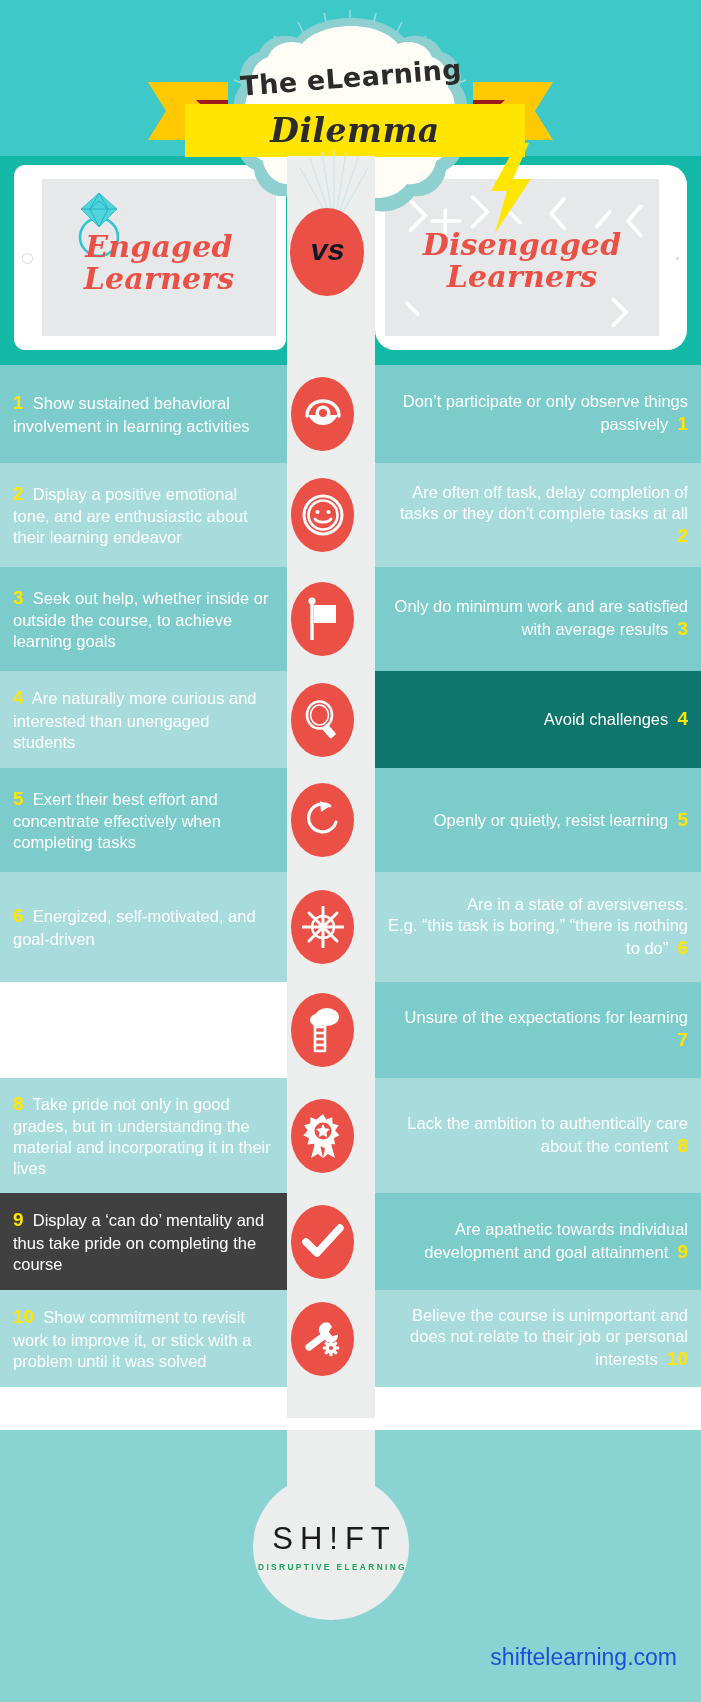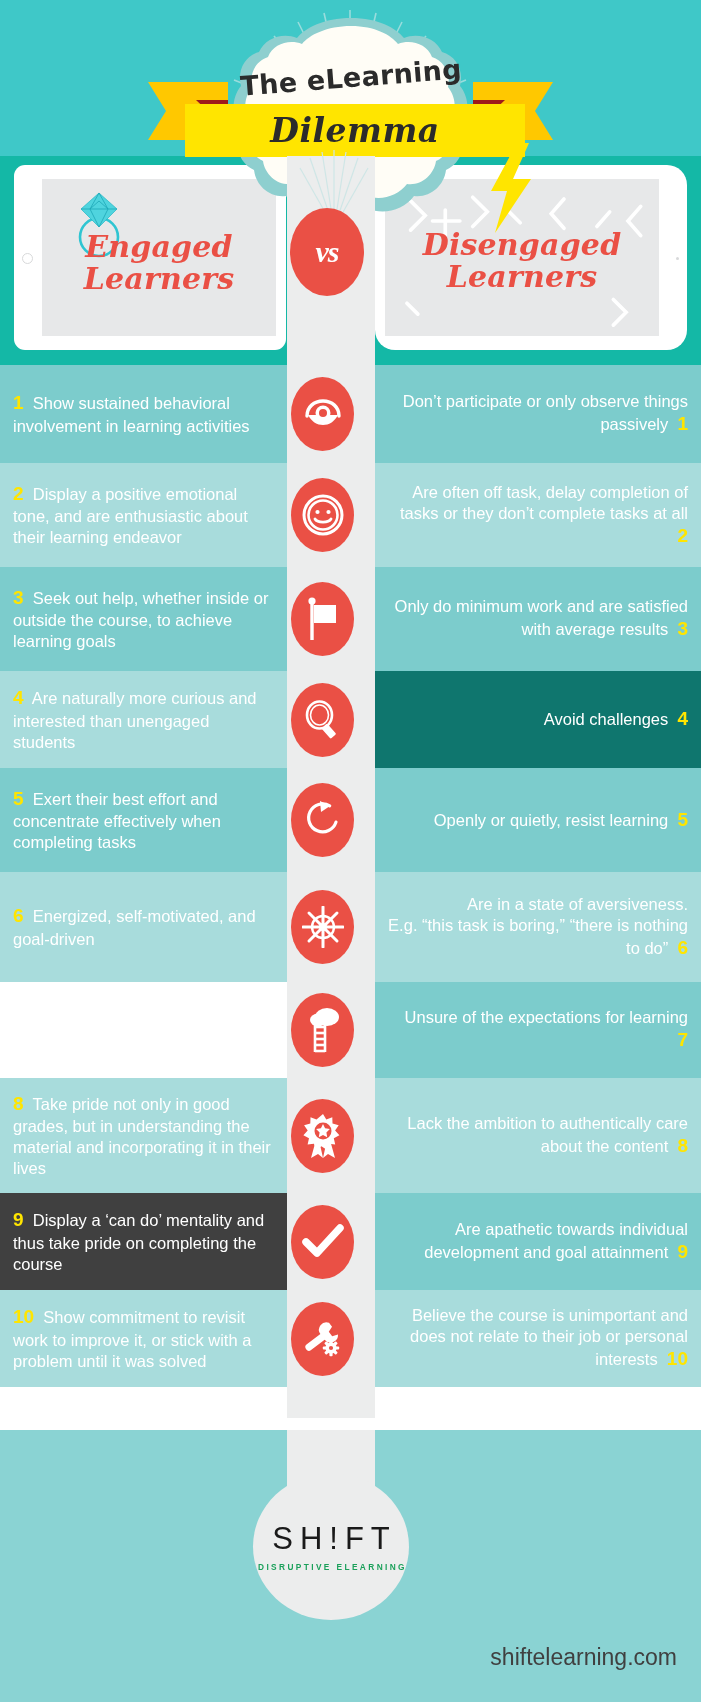--- a/index.html
+++ b/index.html
@@ -109,22 +109,22 @@
   .vs-col{
     position:absolute; left:287px; top:156px; width:88px; height:1262px;
     background:#eceded; z-index:8;
   }
   .vs-circle{
     position:absolute; left:290px; top:208px; width:74px; height:88px;
     background:#ea5045; border-radius:50%; z-index:12;
     display:flex; align-items:center; justify-content:center;
   }
   .vs-circle span{
-    font-family:Liberation Serif, serif; font-style:italic; font-weight:bold;
-    color:#ffffff; font-size:30px; letter-spacing:-1px;
+    font-family:Liberation Mono, monospace; font-style:italic; font-weight:bold;
+    color:#0f172a; font-size:30px; letter-spacing:-1px;
   }
   .vs-rays{ position:absolute; left:288px; top:150px; width:92px; height:80px; z-index:10; }
 
   
   .rows{ position:absolute; left:0; top:365px; width:701px; }
   .row{ position:relative; width:701px; }
   .row .cell{
     position:absolute; top:0; bottom:0; padding:16px 13px;
     display:flex; align-items:center;
     font-size:16.5px; line-height:1.27; color:#ffffff;
@@ -159,21 +159,21 @@
   .logo-word{
     font-family:"Liberation Sans", sans-serif; font-size:31px; color:#1a1a1a;
     letter-spacing:7px; font-weight:400; padding-left:7px;
   }
   .logo-tag{
     font-family:"Liberation Sans", sans-serif; font-size:8.3px; font-weight:bold;
     color:#1aa05a; letter-spacing:2.4px; margin-top:5px; padding-left:3px;
   }
   .site-url{
     position:absolute; right:24px; top:1644px; z-index:8;
-    font-family:"Liberation Sans", sans-serif; font-size:23px; color:#404040;
+    font-family:"Liberation Sans", sans-serif; font-size:23px; color:#1d4ed8;
   }
 </style>
 </head>
 <body>
 
 <div class="top-band">
 
   <svg class="rays" viewBox="0 0 320 200">
     <g stroke="#9fdede" stroke-width="1.6" opacity="0.95">
       <line x1="160" y1="120" x2="160" y2="4"></line>

